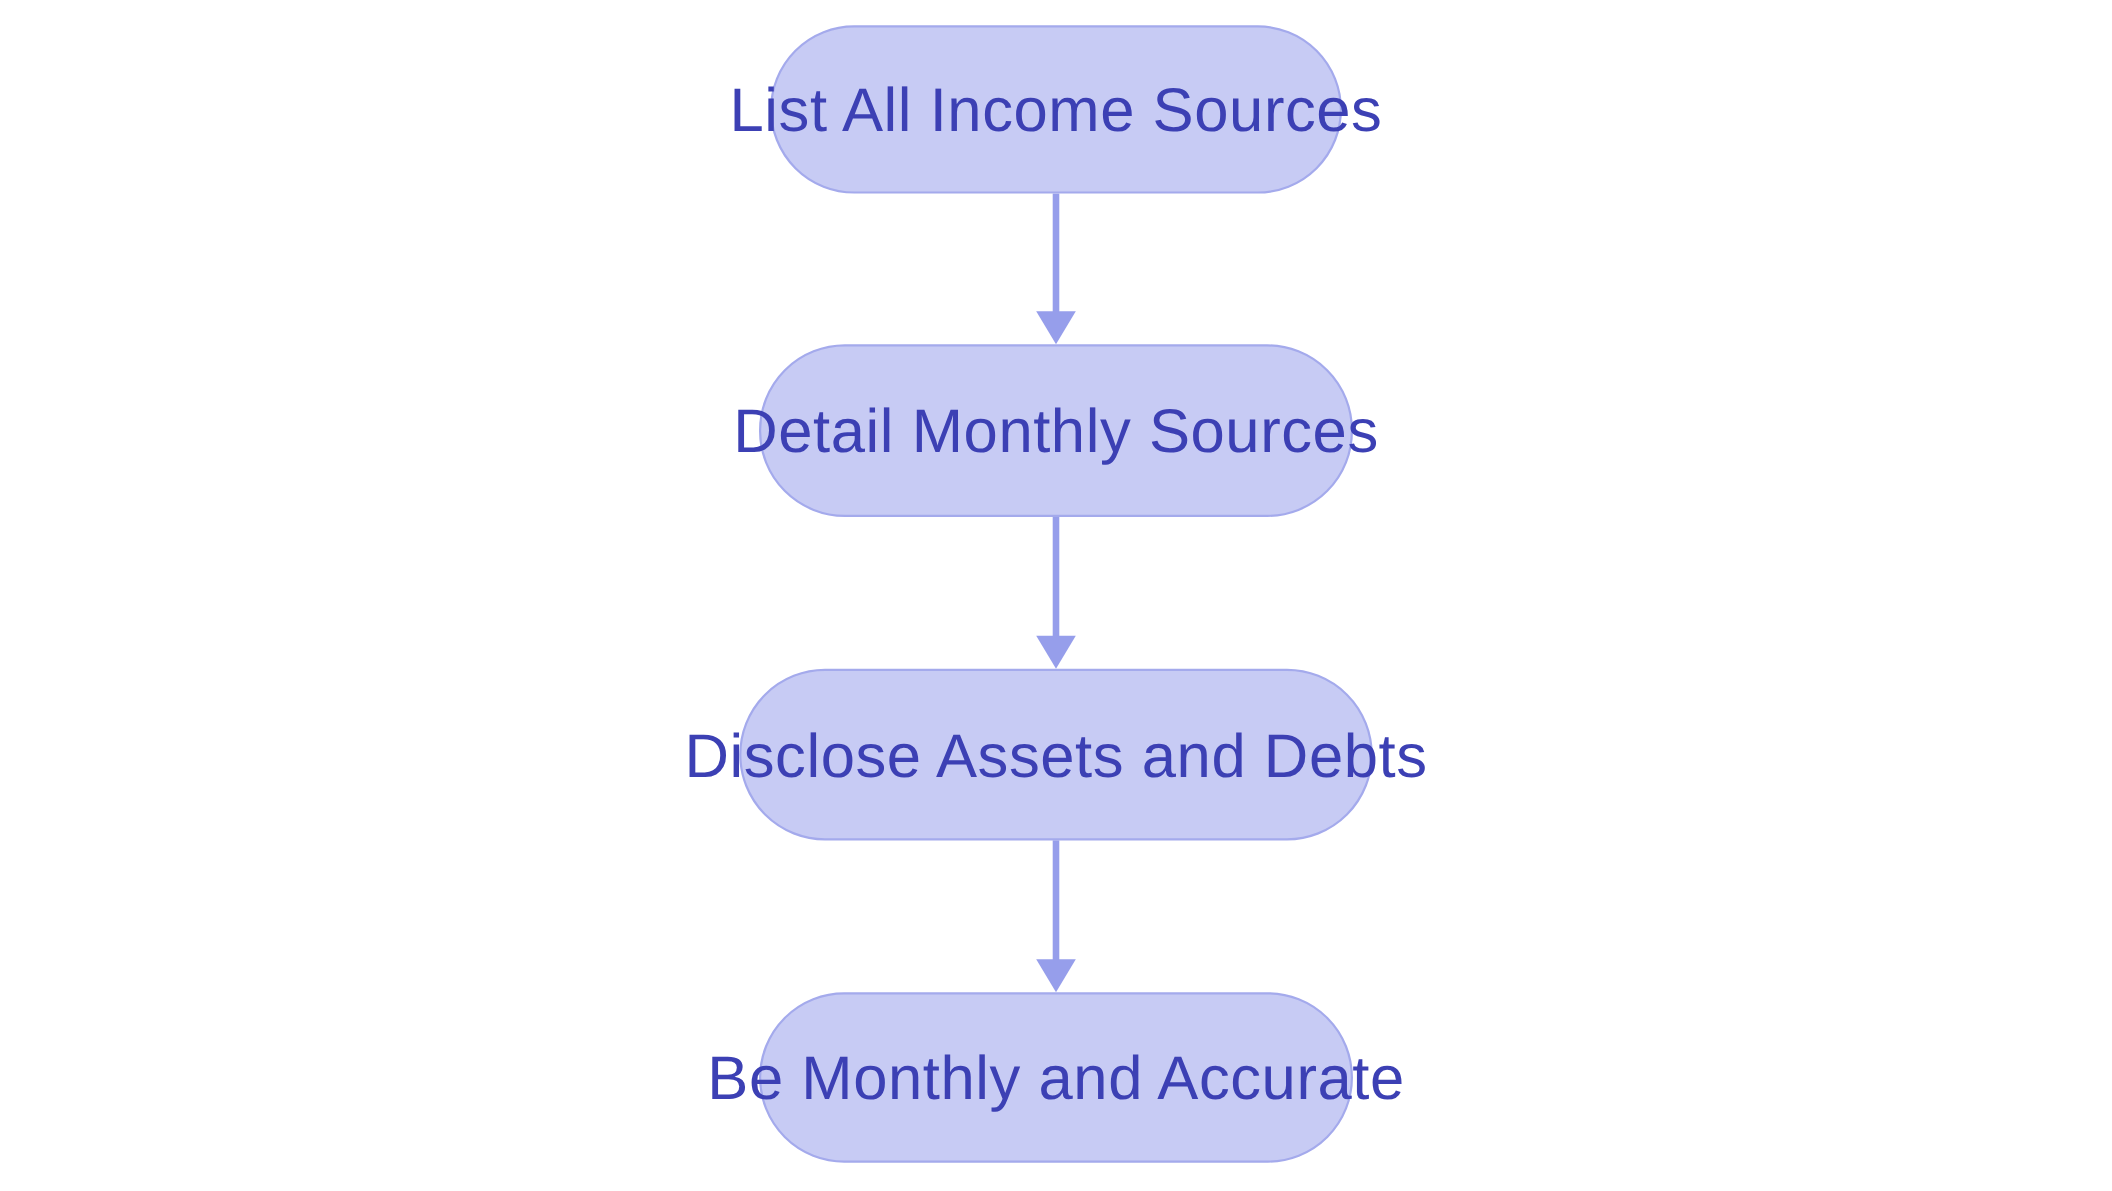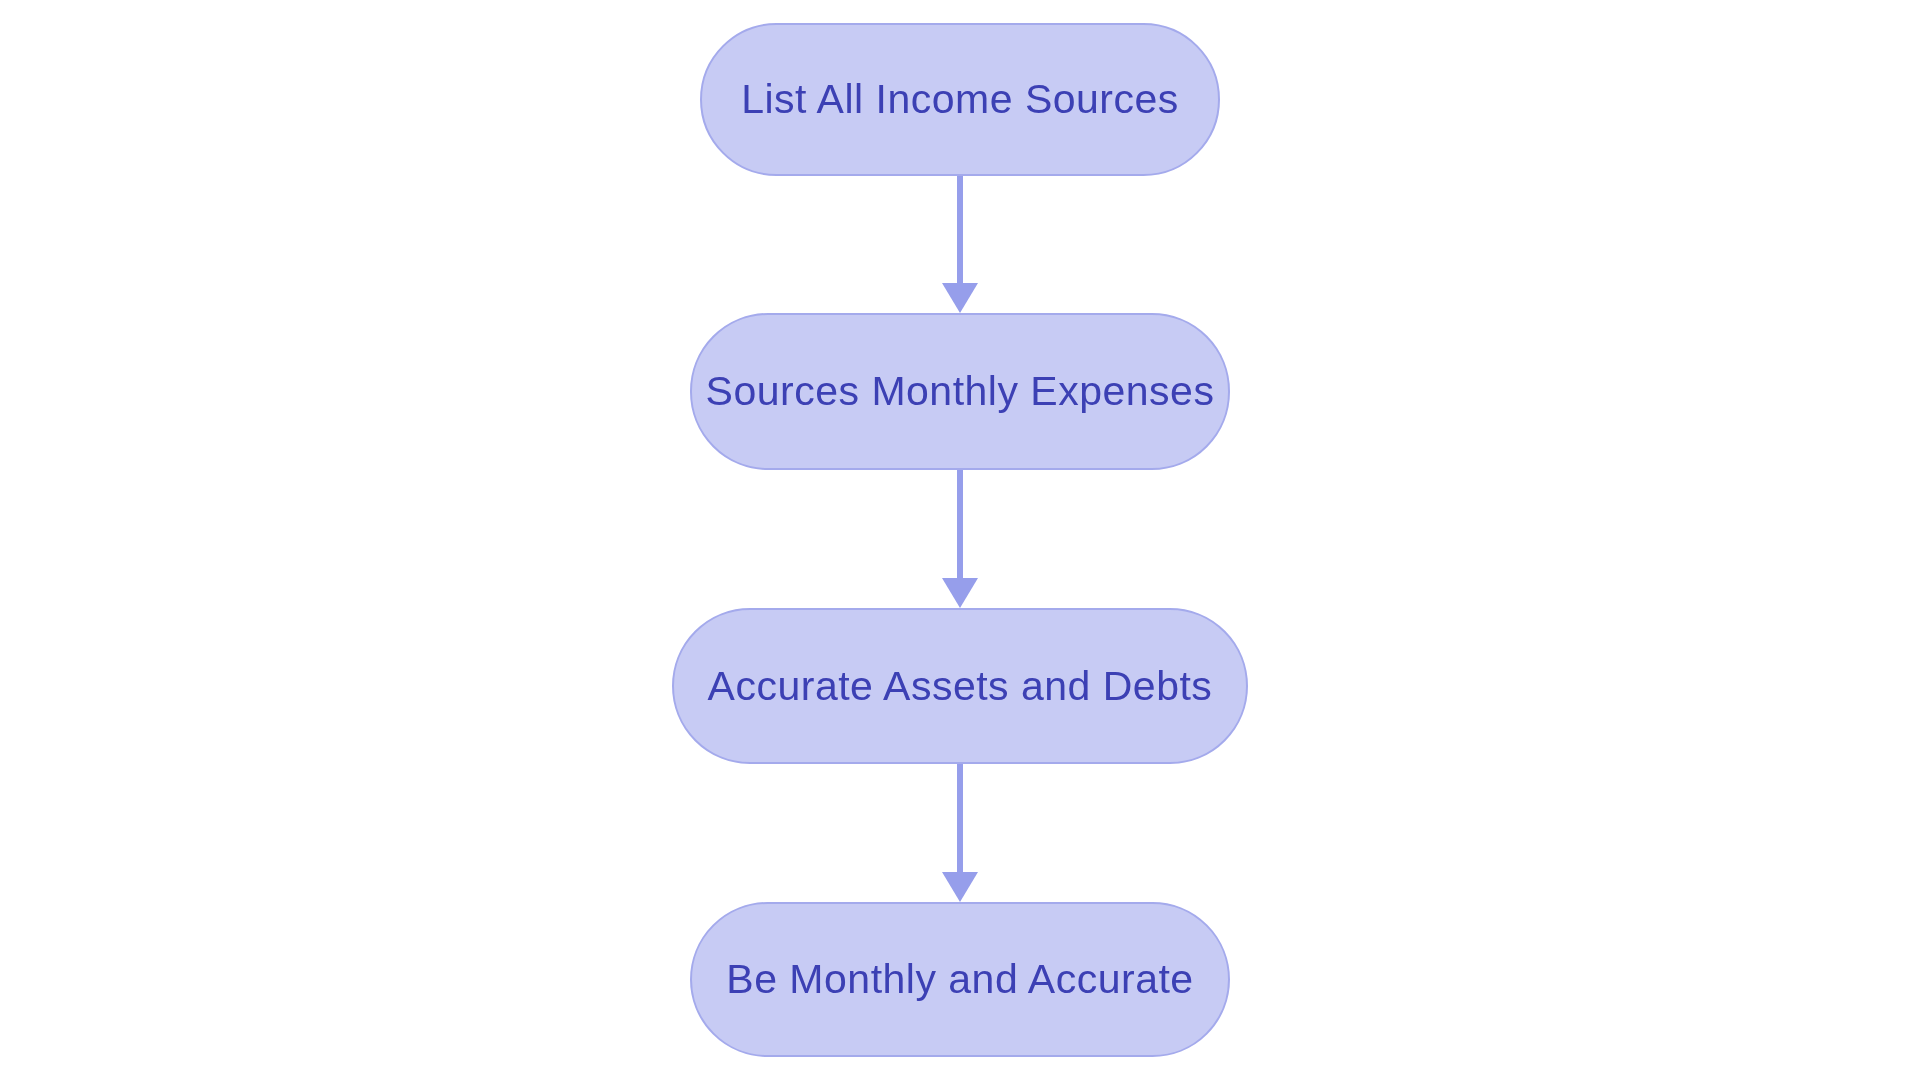--- a/index.html
+++ b/index.html
@@ -25,21 +25,21 @@
     position: absolute;
     display: flex;
     align-items: center;
     justify-content: center;
     background: var(--node-fill);
     border: 2px solid var(--node-border);
     border-radius: 78px;
   }
   .node-label {
     color: var(--node-text);
-    font-size: 41px;
+    font-size: 56px;
     font-weight: 400;
     letter-spacing: 0.5px;
     white-space: nowrap;
     text-align: center;
   }
   .node1 { left: 700px; top:  23px; width: 520px; height: 153px; }
   .node2 { left: 690px; top: 313px; width: 540px; height: 157px; }
   .node3 { left: 672px; top: 608px; width: 576px; height: 156px; }
   .node4 { left: 690px; top: 902px; width: 540px; height: 155px; }
 
@@ -78,30 +78,30 @@
   <div class="node node1">
     <span class="node-label">List All Income Sources</span>
   </div>
 
   <div class="arrow arrow1">
     <div class="arrow-line"></div>
     <div class="arrow-head"></div>
   </div>
 
   <div class="node node2">
-    <span class="node-label">Sources Monthly Expenses</span>
+    <span class="node-label">Detail Monthly Sources</span>
   </div>
 
   <div class="arrow arrow2">
     <div class="arrow-line"></div>
     <div class="arrow-head"></div>
   </div>
 
   <div class="node node3">
-    <span class="node-label">Accurate Assets and Debts</span>
+    <span class="node-label">Disclose Assets and Debts</span>
   </div>
 
   <div class="arrow arrow3">
     <div class="arrow-line"></div>
     <div class="arrow-head"></div>
   </div>
 
   <div class="node node4">
     <span class="node-label">Be Monthly and Accurate</span>
   </div>

